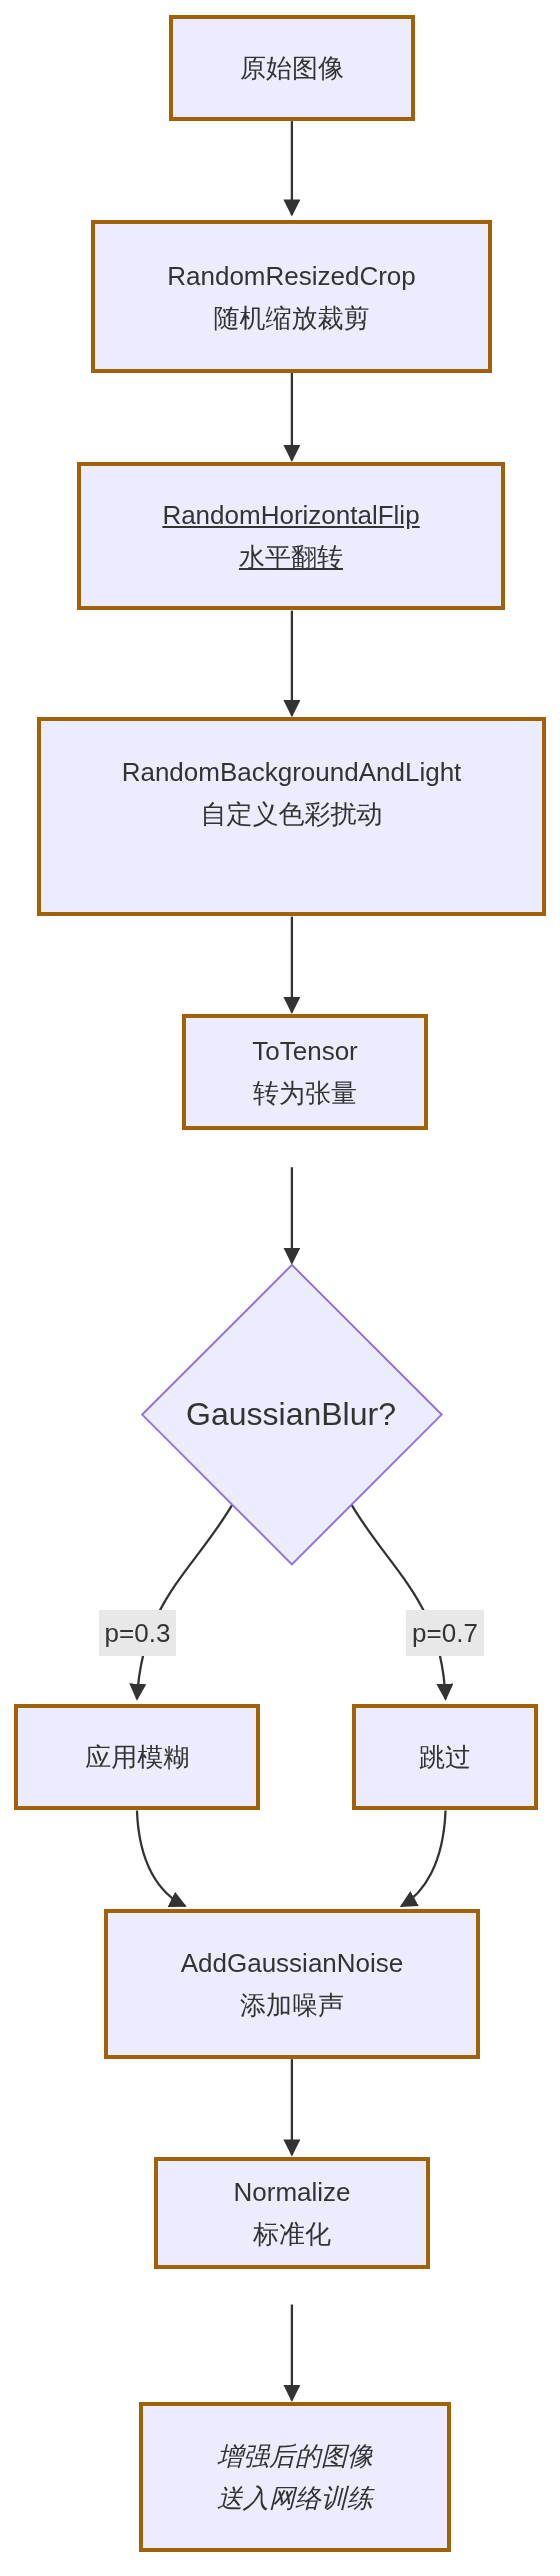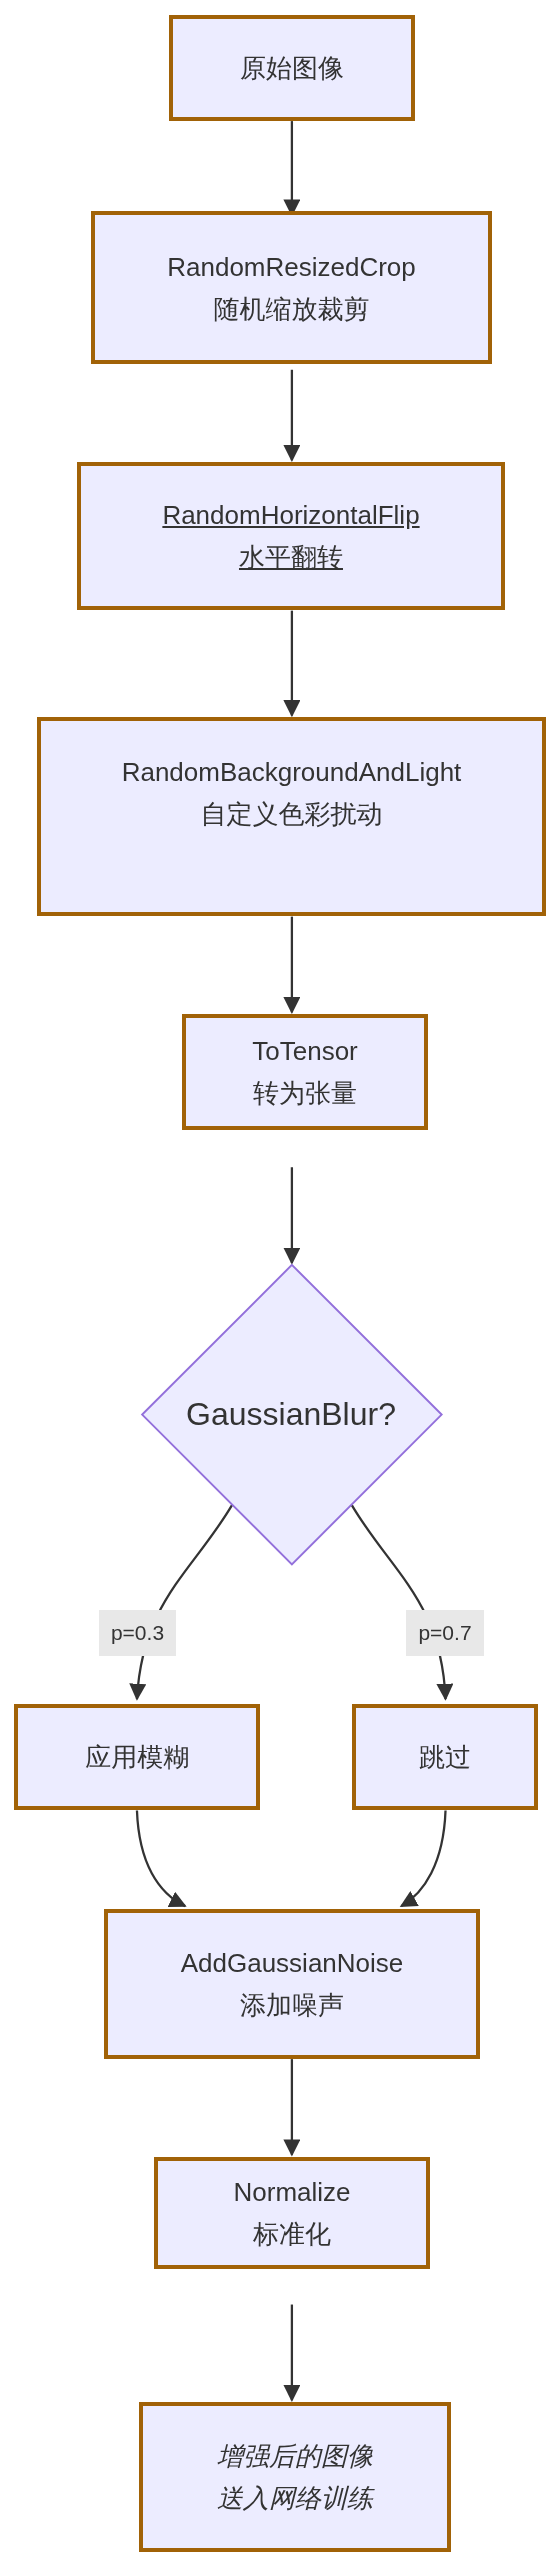--- a/index.html
+++ b/index.html
@@ -33,21 +33,21 @@
     position:absolute;
     color:#333333;
     font-size:32px;
     display:flex;align-items:center;justify-content:center;
     text-align:center;white-space:nowrap;
   }
   .edge-label{
     position:absolute;
     background:#e8e8e8;
     color:#333333;
-    font-size:21px;
+    font-size:26px;
     display:flex;align-items:center;justify-content:center;
     text-align:center;white-space:nowrap;
   }
 </style>
 </head>
 <body>
 
 <div id="canvas">
 
   <svg id="edges" width="561" height="2576" viewBox="0 0 861 3957">
@@ -71,21 +71,21 @@
     </g>
     <polygon points="448,1943 678,2173 448,2403 218,2173" fill="#ECECFF" stroke="#9370DB" stroke-width="3"></polygon>
   </svg>
 
   <div class="node" style="left:169px;top:15px;width:246px;height:106px;">
     <div class="lines">
         <span>原始图像</span>
       </div>
   </div>
 
-  <div class="node" style="left:91px;top:211px;width:401px;height:153px;">
+  <div class="node" style="left:91px;top:220px;width:401px;height:153px;">
     <div class="lines">
       <span>RandomResizedCrop</span>
       <span>随机缩放裁剪</span>
     </div>
   </div>
 
   <div class="node" style="left:77px;top:462px;width:428px;height:148px;text-decoration:underline;">
     <div class="lines">
       <span>RandomHorizontalFlip</span>
       <span>水平翻转</span>

